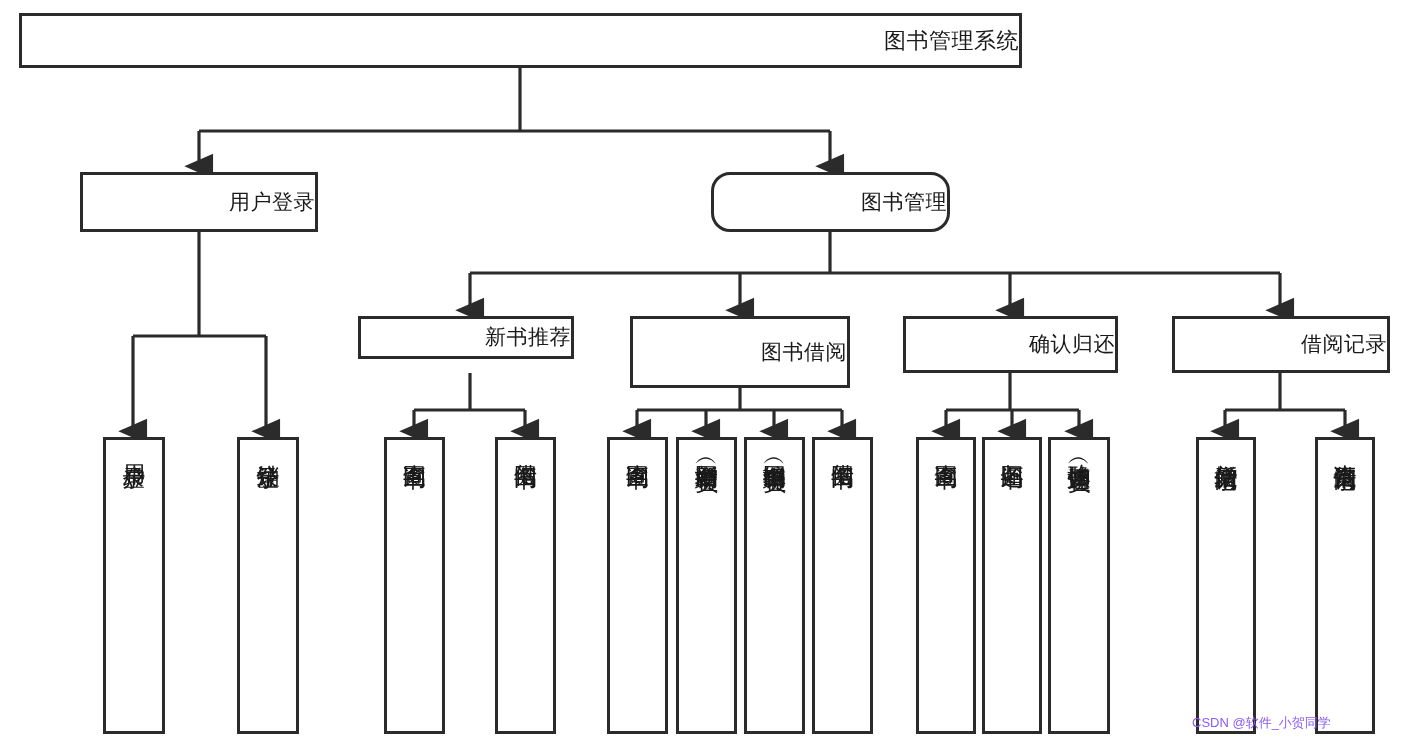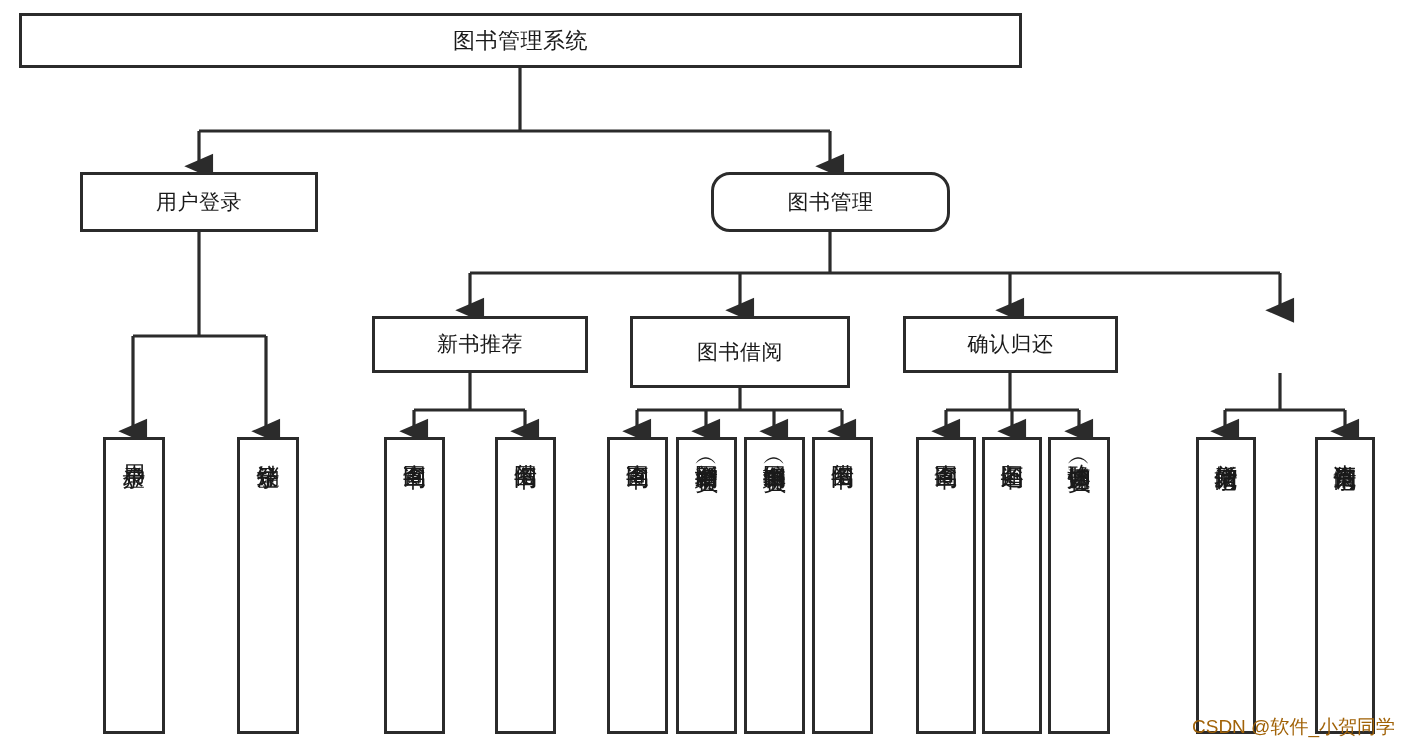--- a/index.html
+++ b/index.html
@@ -25,21 +25,21 @@
     height: 747px;
     pointer-events: none;
   }
   .node {
     position: absolute;
     box-sizing: border-box;
     background: #ffffff;
     border: 3px solid #2b2b2b;
     display: flex;
     align-items: center;
-    justify-content: center;
+    justify-content: flex-end;
     color: #1a1a1a;
   }
   .node .label {
     display: block;
     text-align: center;
     line-height: 1.05;
     letter-spacing: 0.5px;
   }
   
   .node.horiz .label {
@@ -56,22 +56,22 @@
   .node.vert .label {
     writing-mode: vertical-rl;
     text-orientation: upright;
     font-size: 23px;
     line-height: 1.0;
     letter-spacing: 1px;
     white-space: nowrap;
   }
   .watermark {
     position: absolute;
-    color: #a16207;
-    font-size: 19px;
+    color: #8b5cf6;
+    font-size: 13px;
     white-space: nowrap;
     font-family: "Liberation Sans", "DejaVu Sans", sans-serif;
   }
 </style>
 </head>
 <body>
 
 <div id="canvas">
 
   <svg class="edges" viewBox="0 0 1405 747" xmlns="http://www.w3.org/2000/svg">
@@ -130,32 +130,35 @@
   </div>
 
   <div class="node horiz" style="left:80px; top:172px; width:238px; height:60px;">
     <span class="label">用户登录</span>
   </div>
 
   <div class="node horiz" style="left:711px; top:172px; width:239px; height:60px;border-radius:19px;">
     <span class="label">图书管理</span>
   </div>
 
-  <div class="node horiz" style="left:372px; top:316px; width:216px; height:57px;">
+  <div class="node horiz" style="left:358px; top:316px; width:216px; height:43px;">
     <span class="label">新书推荐</span>
   </div>
 
   <div class="node horiz" style="left:630px; top:316px; width:220px; height:72px;">
     <span class="label">图书借阅</span>
   </div>
 
   <div class="node horiz" style="left:903px; top:316px; width:215px; height:57px;">
     <span class="label">确认归还</span>
   </div>
 
+  <div class="node horiz" style="left:1172px; top:316px; width:218px; height:57px;">
+    <span class="label">借阅记录</span>
+  </div>
 
   <div class="node vert" style="left:103px; top:437px; width:62px; height:297px;">
     <span class="label">用户登录</span>
   </div>
 
   <div class="node vert" style="left:237px; top:437px; width:62px; height:297px;">
     <span class="label">注销登录</span>
   </div>
 
   <div class="node vert" style="left:384px; top:437px; width:61px; height:297px;">

